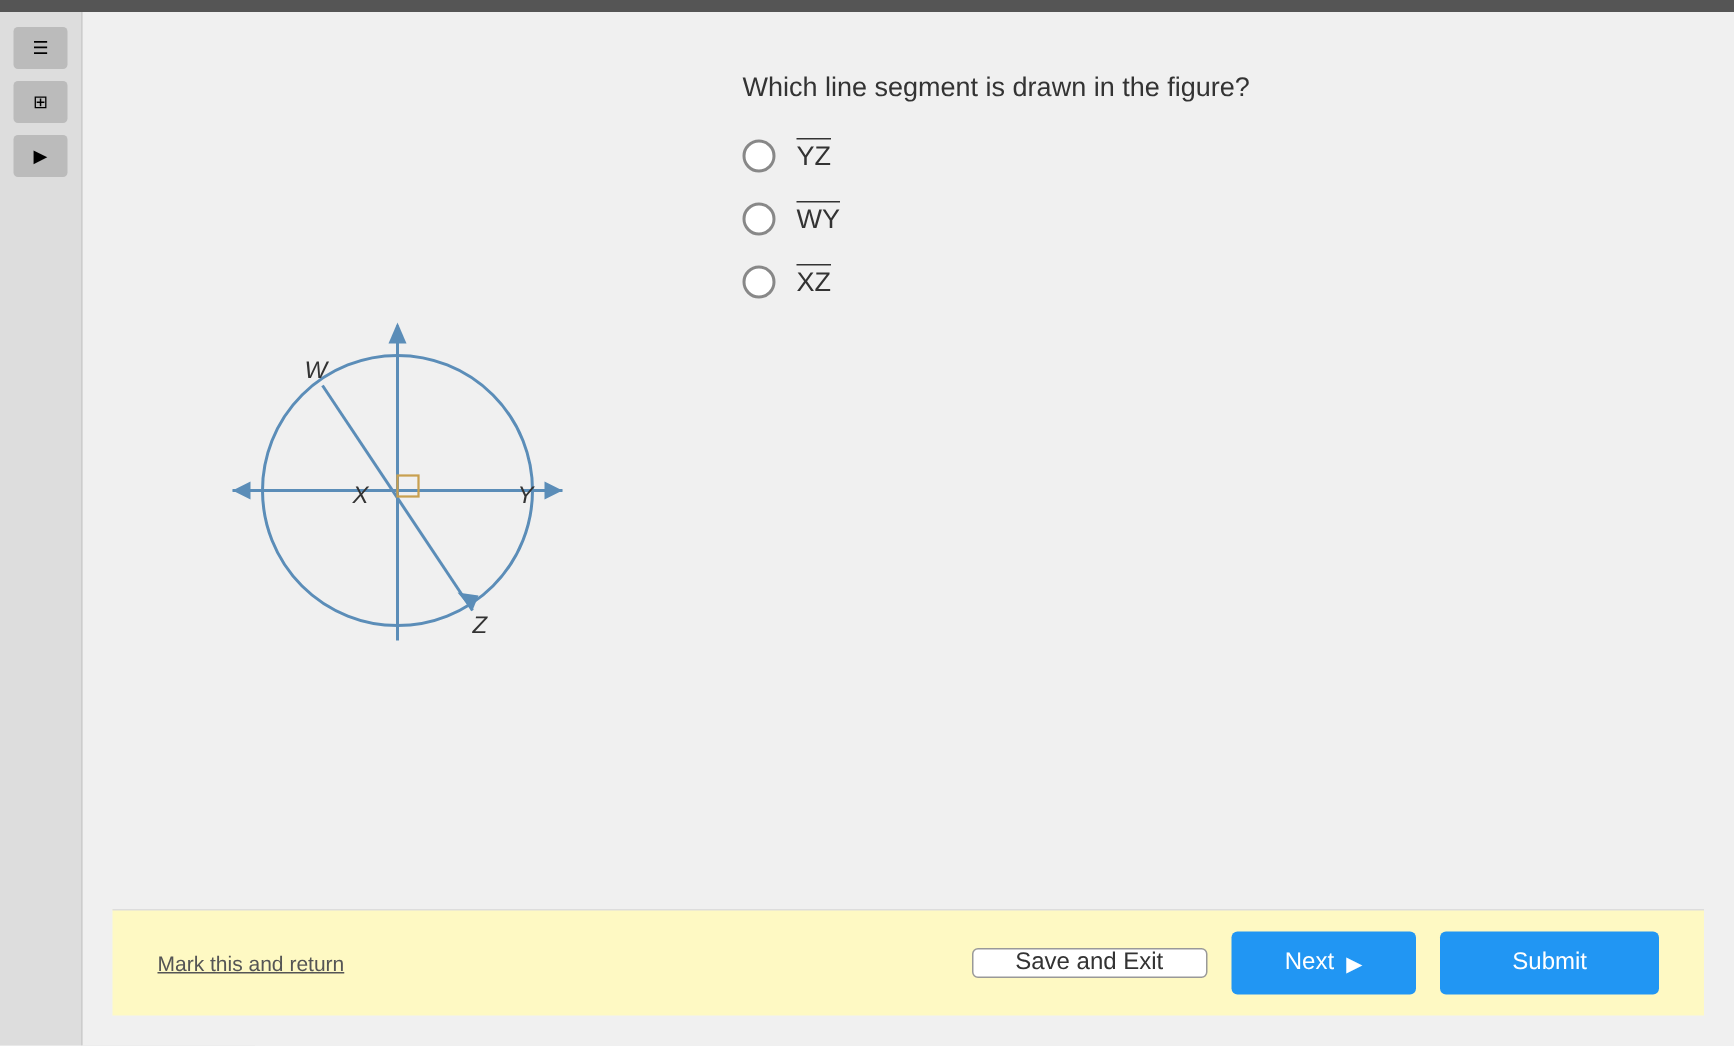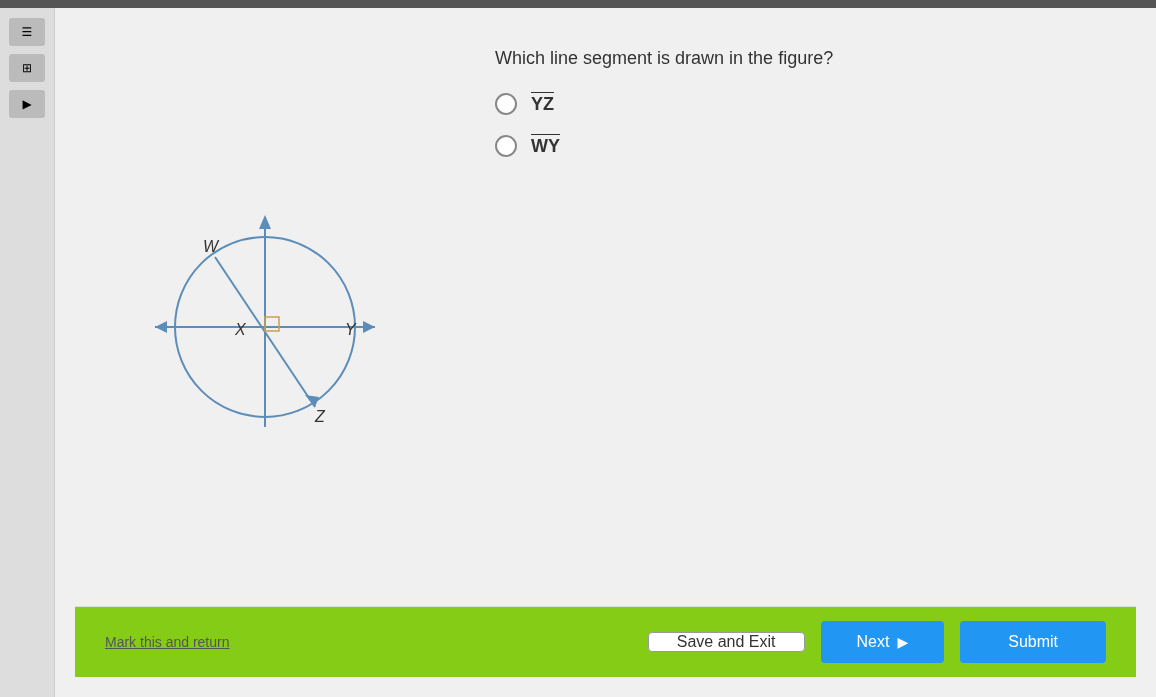--- a/index.html
+++ b/index.html
@@ -91,37 +91,36 @@
       border-radius: 50%;
       border: 2px solid #888;
       background: white;
       flex-shrink: 0;
     }
     .option-label {
       font-size: 18px;
       color: #333;
       position: relative;
       display: inline-block;
-      font-weight: bold;
     }
     .option-label::after {
       content: '';
       position: absolute;
       top: -2px;
       left: 0;
       right: 0;
       height: 1px;
       background: #333;
     }
     .bottom-bar {
       display: flex;
       align-items: center;
       justify-content: space-between;
       padding: 14px 30px;
-      background: #84cc16;
+      background: #fef9c3;
       border-top: 1px solid #ddd;
     }
     .mark-return-link {
       color: #555;
       text-decoration: underline;
       font-size: 14px;
       cursor: pointer;
     }
     .bottom-buttons {
       display: flex;
@@ -221,20 +220,24 @@
           <div class="option-item">
             <div class="radio-circle"></div>
             <span class="option-label">YZ</span>
           </div>
 
           <div class="option-item">
             <div class="radio-circle"></div>
             <span class="option-label">WY</span>
           </div>
 
+          <div class="option-item">
+            <div class="radio-circle"></div>
+            <span class="option-label">XZ</span>
+          </div>
 
 
         </div>
       </div>
     </div>
 
     <div class="bottom-bar">
       <a class="mark-return-link">Mark this and return</a>
       <div class="bottom-buttons">
         <button class="btn-save">Save and Exit</button>

